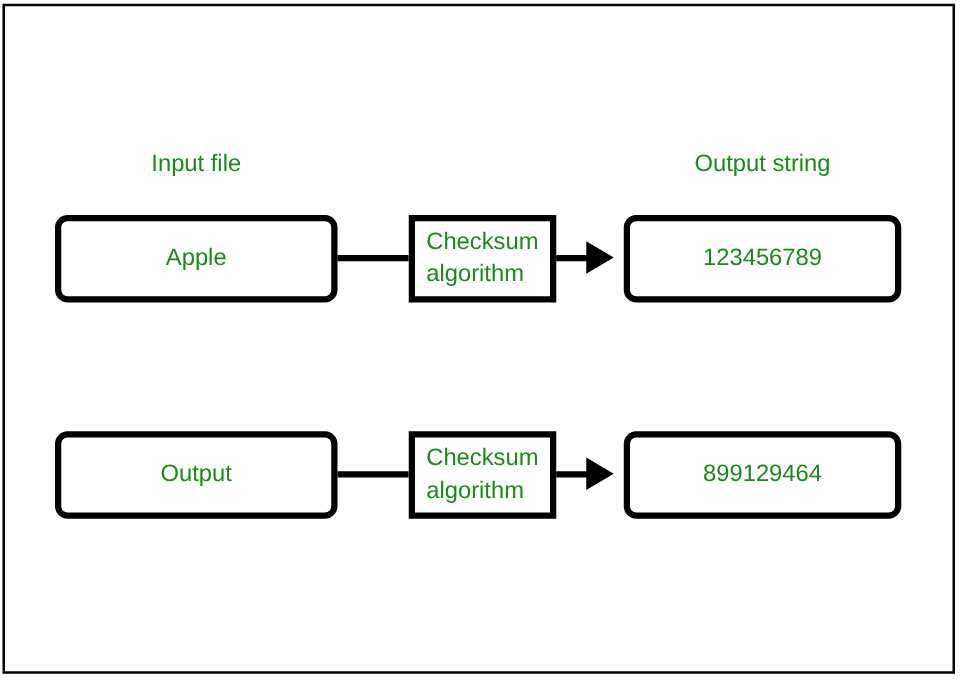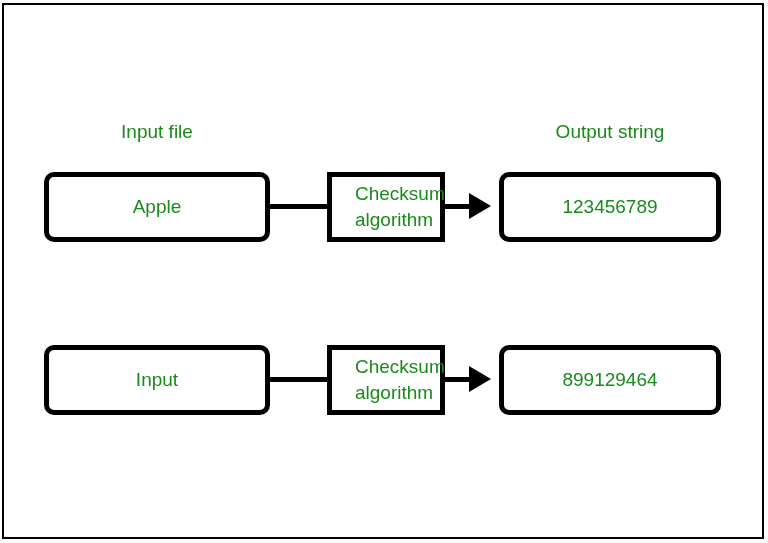--- a/index.html
+++ b/index.html
@@ -66,21 +66,21 @@
   }
 
   .node.io-box {
     justify-content: center;
     text-align: center;
     border-radius: 10px;
   }
 
   .node.proc-box {
     justify-content: flex-start;
-    padding-left: 23px;
+    padding-left: 9px;
     line-height: 26px;
   }
   .proc-box .proc-text {
     text-align: left;
   }
 
   
   .connector {
     position: absolute;
     background: #000000;
@@ -149,21 +149,21 @@
     <div class="arrow-head"></div>
 
     <div class="node io-box output-box">
       <span>123456789</span>
     </div>
   </div>
 
   <div class="row2">
 
     <div class="node io-box input-box">
-      <span>Input</span>
+      <span>Output</span>
     </div>
 
     <div class="connector"></div>
 
     <div class="node proc-box">
       <span class="proc-text">
         <span>Checksum</span><br>
         <span>algorithm</span>
       </span>
     </div>

